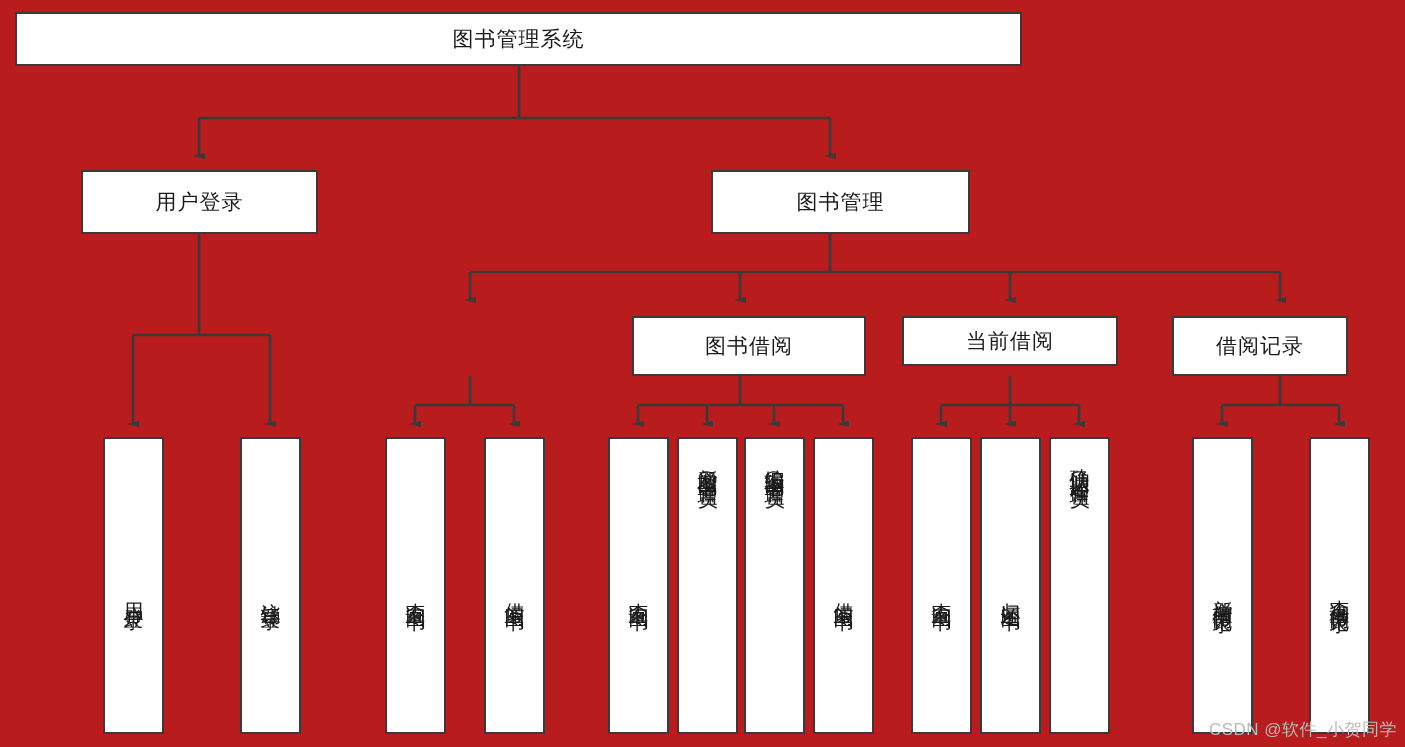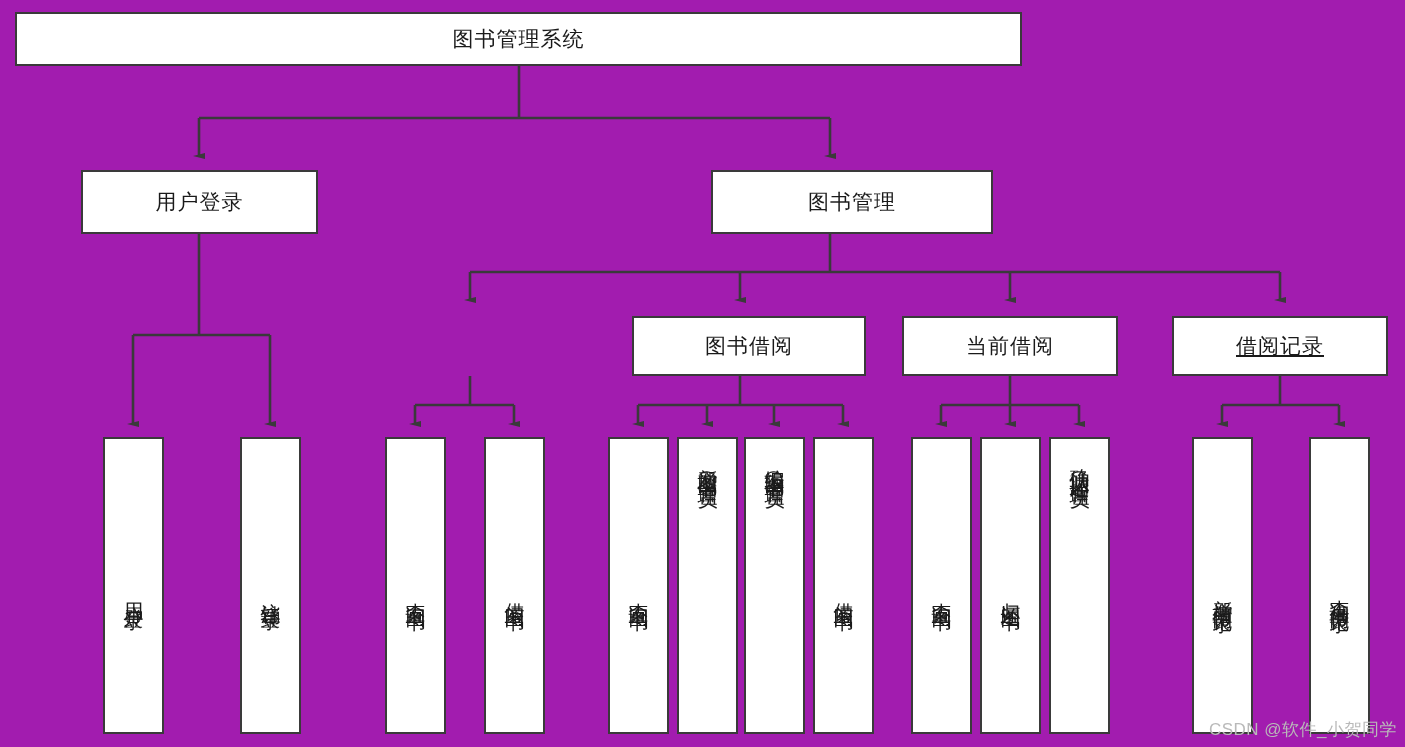--- a/index.html
+++ b/index.html
@@ -7,21 +7,21 @@
     padding: 0;
     background: #ffffff;
   }
   body {
     font-family: "Liberation Sans", "DejaVu Sans", sans-serif;
   }
   #canvas {
     position: relative;
     width: 1405px;
     height: 747px;
-    background: #a21caf;
+    background: #b91c1c;
     overflow: hidden;
   }
   .node {
     position: absolute;
     box-sizing: border-box;
     border: 2px solid #3a3a3a;
     background: #ffffff;
     display: flex;
     align-items: center;
     justify-content: center;
@@ -122,31 +122,31 @@
     </g>
   </svg>
 
   <div class="node horiz" style="left:15px; top:12px; width:1007px; height:54px;">
     <span>图书管理系统</span>
   </div>
 
   <div class="node horiz" style="left:81px; top:170px; width:237px; height:64px;">
     <span>用户登录</span>
   </div>
-  <div class="node horiz" style="left:711px; top:170px; width:282px; height:64px;">
+  <div class="node horiz" style="left:711px; top:170px; width:259px; height:64px;">
     <span>图书管理</span>
   </div>
 
   <div class="node horiz" style="left:632px; top:316px; width:234px; height:60px;">
     <span>图书借阅</span>
   </div>
-  <div class="node horiz" style="left:902px; top:316px; width:216px; height:60px;">
+  <div class="node horiz" style="left:902px; top:316px; width:216px; height:50px;">
     <span>当前借阅</span>
   </div>
-  <div class="node horiz" style="left:1172px; top:316px; width:216px; height:60px;text-decoration:underline;">
+  <div class="node horiz" style="left:1172px; top:316px; width:176px; height:60px;">
     <span>借阅记录</span>
   </div>
 
   <div class="node vert center" style="left:103px; top:437px; width:61px; height:297px;">
     <span class="vtext">用户登录</span>
   </div>
   <div class="node vert center" style="left:240px; top:437px; width:61px; height:297px;">
     <span class="vtext">注销登录</span>
   </div>
 

